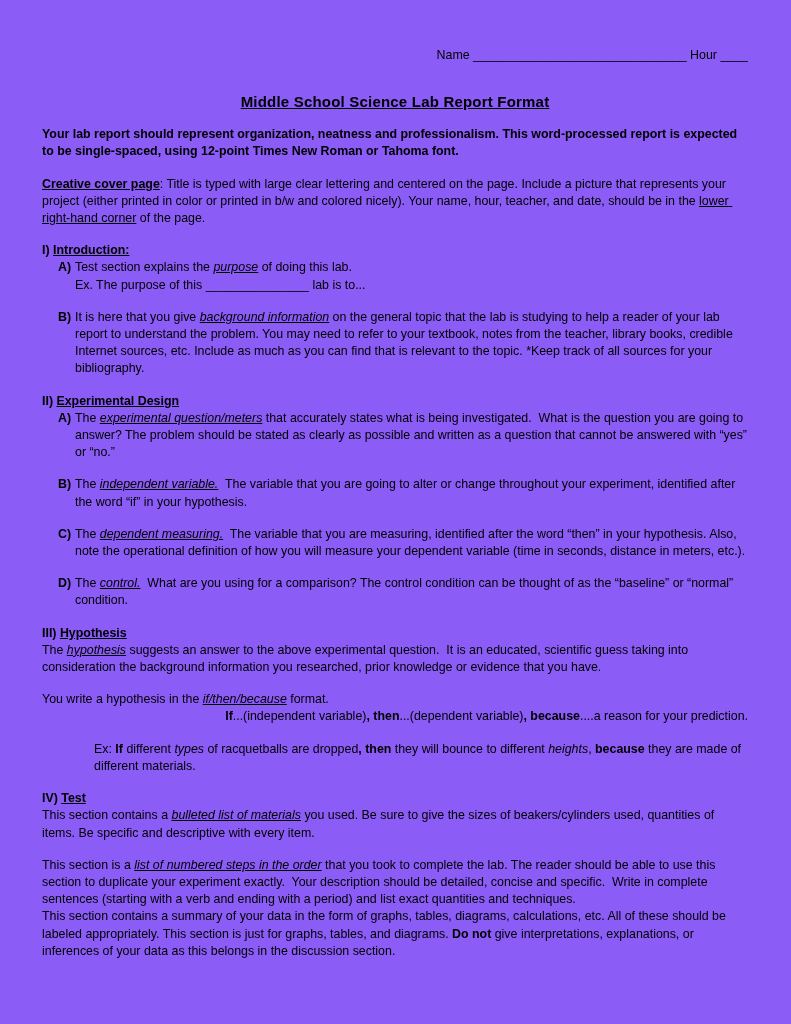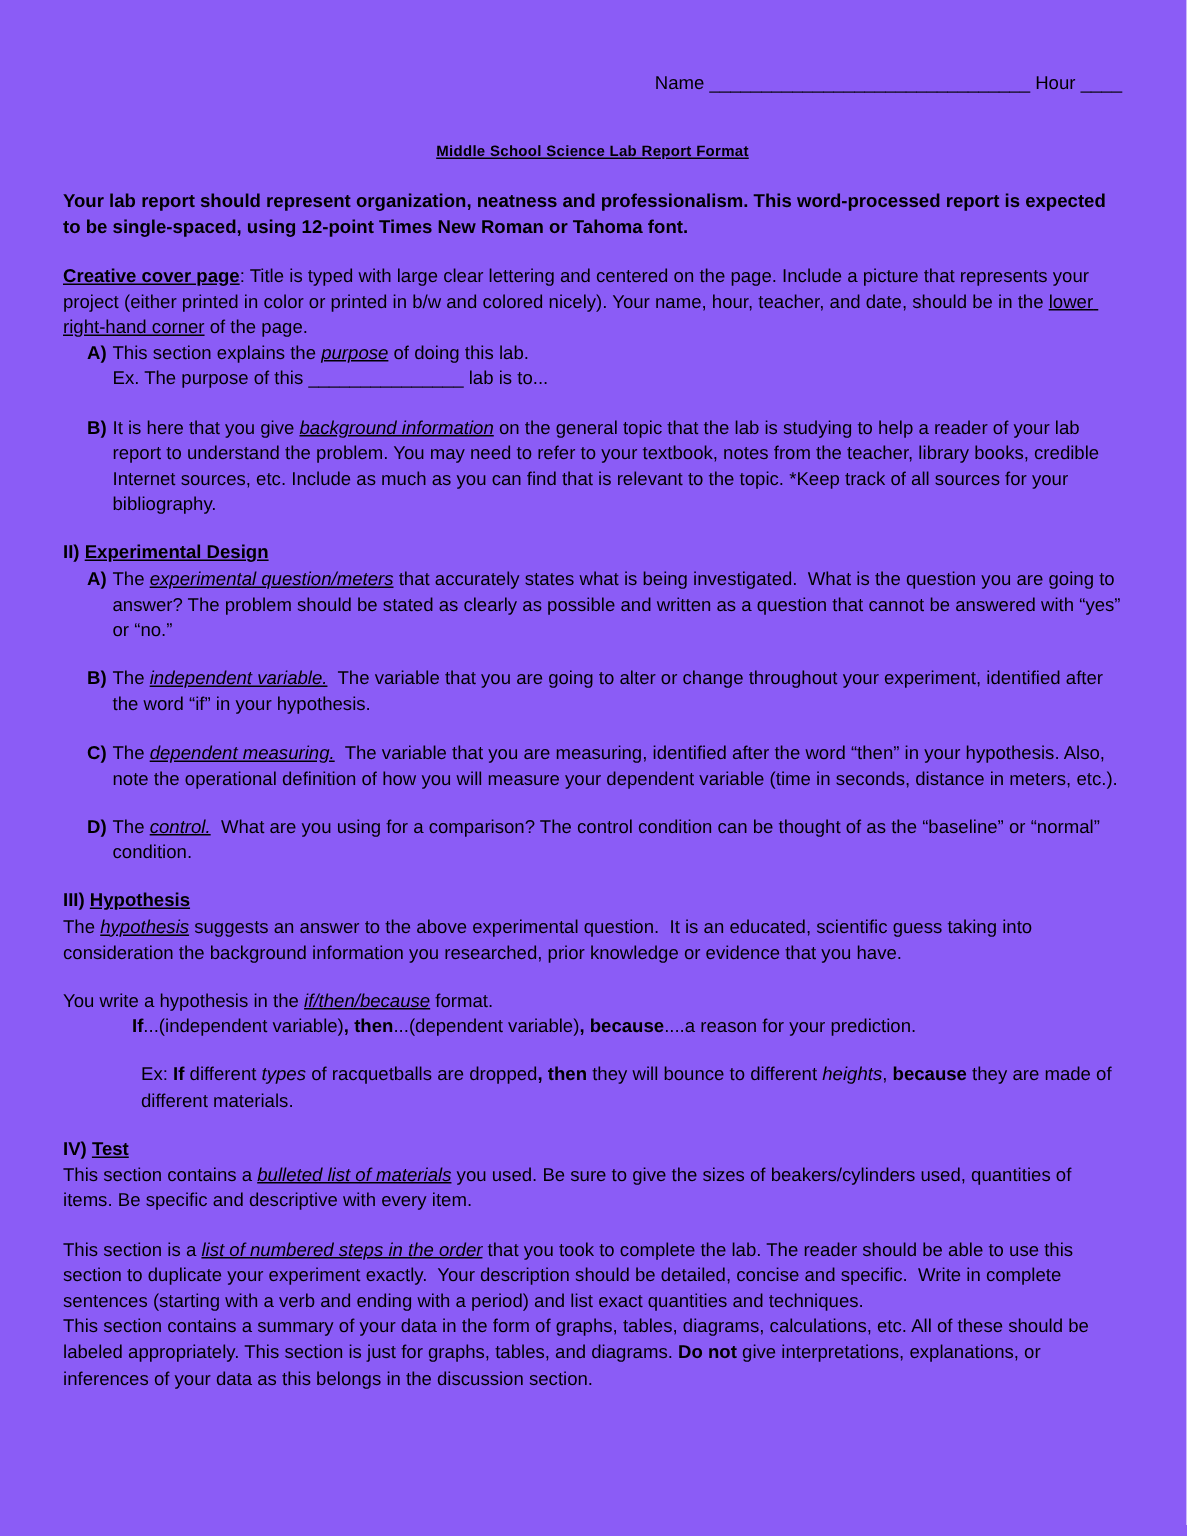--- a/index.html
+++ b/index.html
@@ -17,53 +17,54 @@
     font-family: "Liberation Sans", "DejaVu Sans", sans-serif;
     font-size: 12.4px;
     line-height: 17.2px;
     overflow: hidden;
   }
   .block {
     white-space: pre-wrap;
   }
   .gap { margin-top: 15px; }
   .title {
-    font-size: 10px;
+    font-size: 15px;
     line-height: 19px;
     text-align: center;
     letter-spacing: 0.2px;
     margin-top: 28px;
   }
   .item {
     position: relative;
     padding-left: 33px;
   }
   .item > .marker {
     position: absolute;
     left: 16px;
     top: 0;
     font-weight: 700;
   }
   .item-cont { padding-left: 33px; }
-  .indent-a  { padding-left: 46px; }
+  .indent-a  { padding-left: 46px; text-align: right; }
   .indent-b  { padding-left: 52px; }
   .b { font-weight: 700; }
   .i { font-style: italic; }
   .u { text-decoration: underline; }
 </style>
 </head>
 <body>
 
 <div class="page">
   <div>
       <div class="block line" style="text-align: right;"><span class="run">Name </span><span class="run">_______________________________</span><span class="run"> Hour </span><span class="run">____</span></div>
       <div class="block title gap"><span class="run b u">Middle School Science Lab Report Format</span></div>
       <div class="block para gap"><span class="run b">Your lab report should represent organization, neatness and professionalism. This word-processed report is expected to be single-spaced, using 12-point Times New Roman or Tahoma font.</span></div>
       <div class="block para gap"><span class="run b u">Creative cover page</span><span class="run">: Title is typed with large clear lettering and centered on the page. Include a picture that represents your project (either printed in color or printed in b/w and colored nicely). Your name, hour, teacher, and date, should be in the </span><span class="run u">lower right-hand corner</span><span class="run"> of the page.</span></div>
-      <div class="block item"><span class="marker">A)</span><span class="run">This section explains the </span><span class="run i u">purpose</span><span class="run"> of doing this lab.</span></div>
+      <div class="block heading gap"><span class="run b">I) </span><span class="run b u">Introduction:</span></div>
+      <div class="block item"><span class="marker">A)</span><span class="run">Test section explains the </span><span class="run i u">purpose</span><span class="run"> of doing this lab.</span></div>
       <div class="block item-cont"><span class="run">Ex. The purpose of this _______________ lab is to...</span></div>
       <div class="block item gap"><span class="marker">B)</span><span class="run">It is here that you give </span><span class="run i u">background information</span><span class="run"> on the general topic that the lab is studying to help a reader of your lab report to understand the problem. You may need to refer to your textbook, notes from the teacher, library books, credible Internet sources, etc. Include as much as you can find that is relevant to the topic. *Keep track of all sources for your bibliography.</span></div>
       <div class="block heading gap"><span class="run b">II) </span><span class="run b u">Experimental Design</span></div>
       <div class="block item"><span class="marker">A)</span><span class="run">The </span><span class="run i u">experimental question/meters</span><span class="run"> that accurately states what is being investigated.  What is the question you are going to answer? The problem should be stated as clearly as possible and written as a question that cannot be answered with “yes” or “no.”</span></div>
       <div class="block item gap"><span class="marker">B)</span><span class="run">The </span><span class="run i u">independent variable.</span><span class="run">  The variable that you are going to alter or change throughout your experiment, identified after the word “if” in your hypothesis.</span></div>
       <div class="block item gap"><span class="marker">C)</span><span class="run">The </span><span class="run i u">dependent measuring.</span><span class="run">  The variable that you are measuring, identified after the word “then” in your hypothesis. Also, note the operational definition of how you will measure your dependent variable (time in seconds, distance in meters, etc.).</span></div>
       <div class="block item gap"><span class="marker">D)</span><span class="run">The </span><span class="run i u">control.</span><span class="run">  What are you using for a comparison? The control condition can be thought of as the “baseline” or “normal” condition.</span></div>
       <div class="block heading gap"><span class="run b">III) </span><span class="run b u">Hypothesis</span></div>
       <div class="block para"><span class="run">The </span><span class="run i u">hypothesis</span><span class="run"> suggests an answer to the above experimental question.  It is an educated, scientific guess taking into consideration the background information you researched, prior knowledge or evidence that you have.</span></div>
       <div class="block para gap"><span class="run">You write a hypothesis in the </span><span class="run i u">if/then/because</span><span class="run"> format.</span></div>

